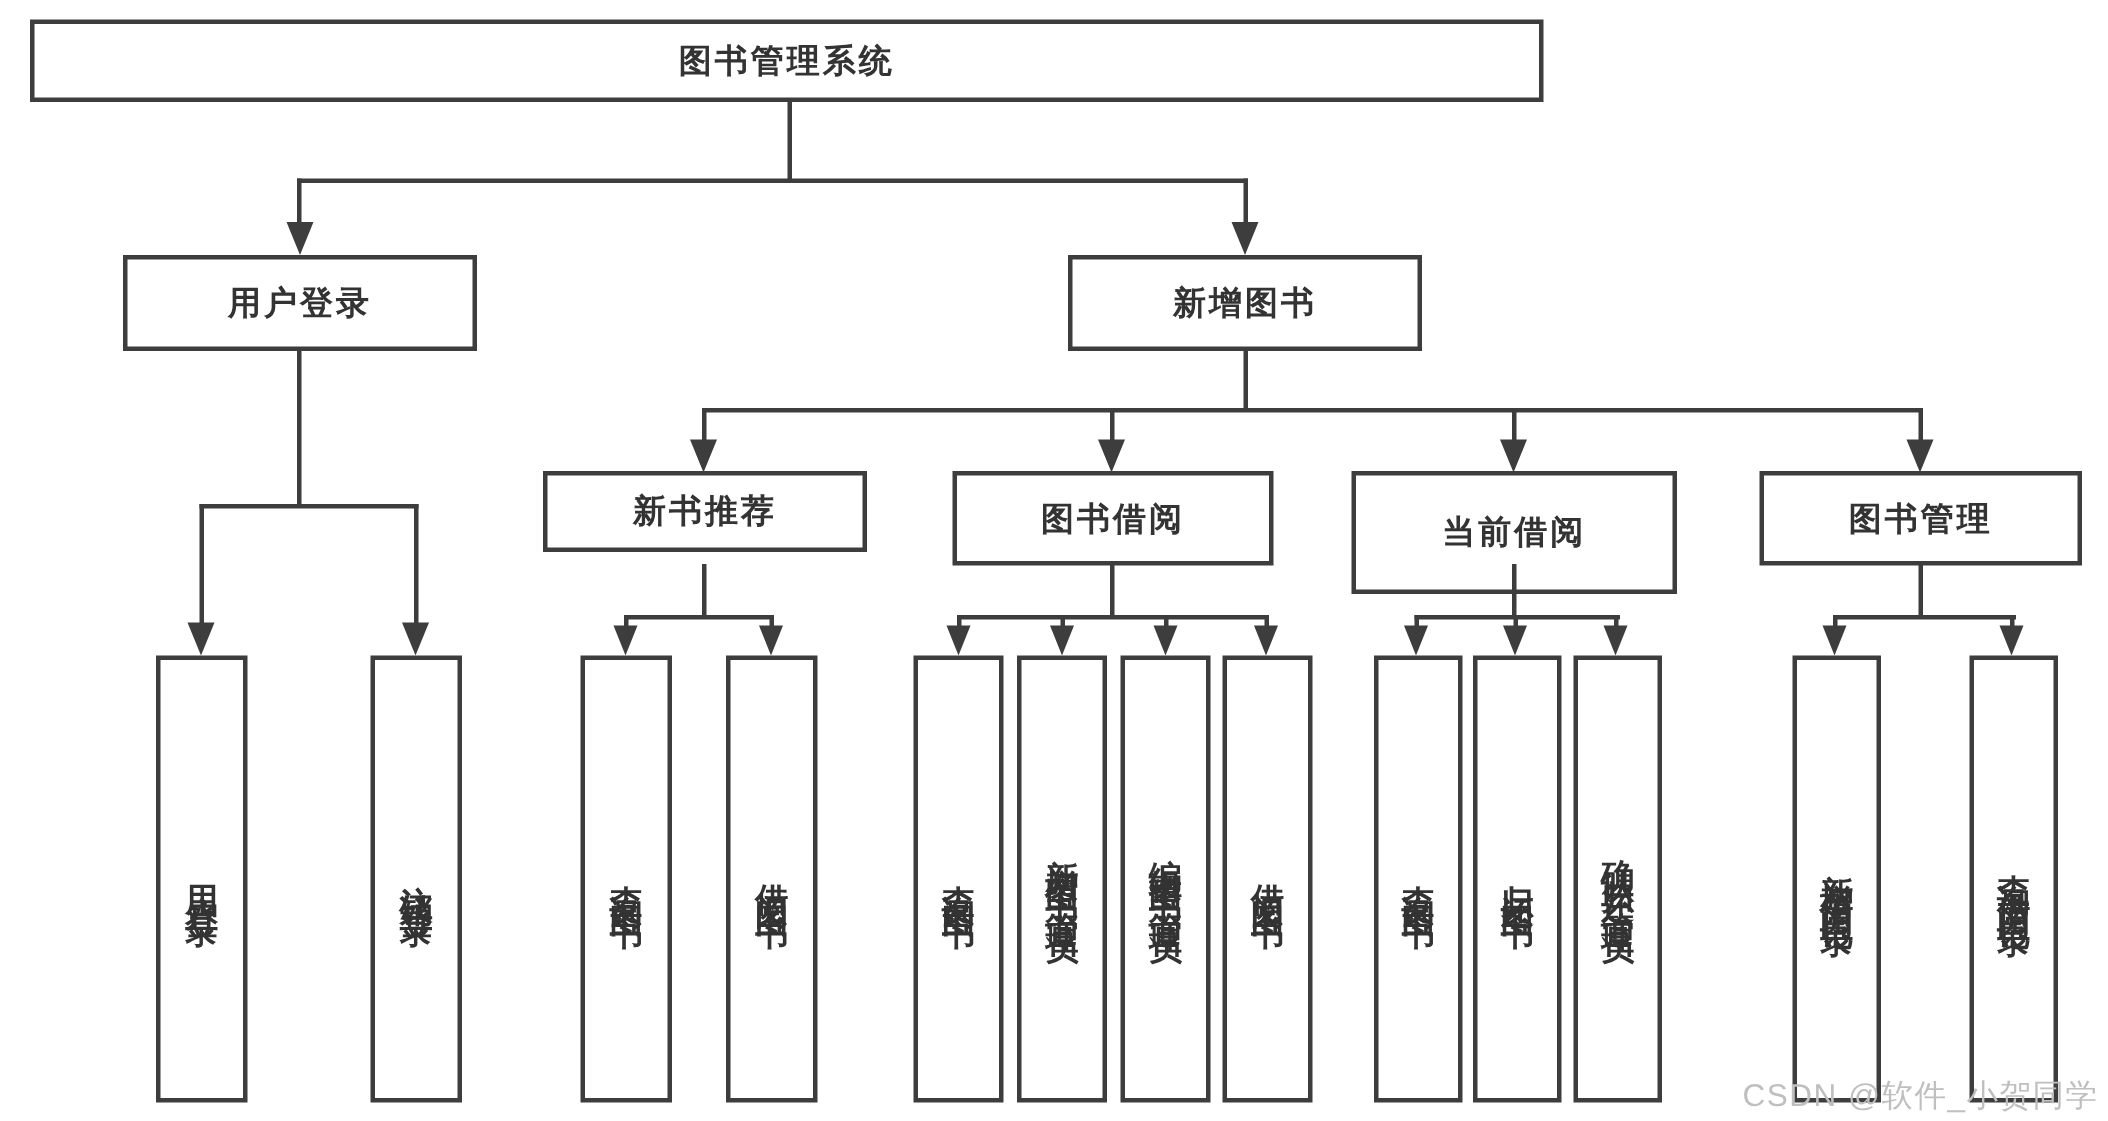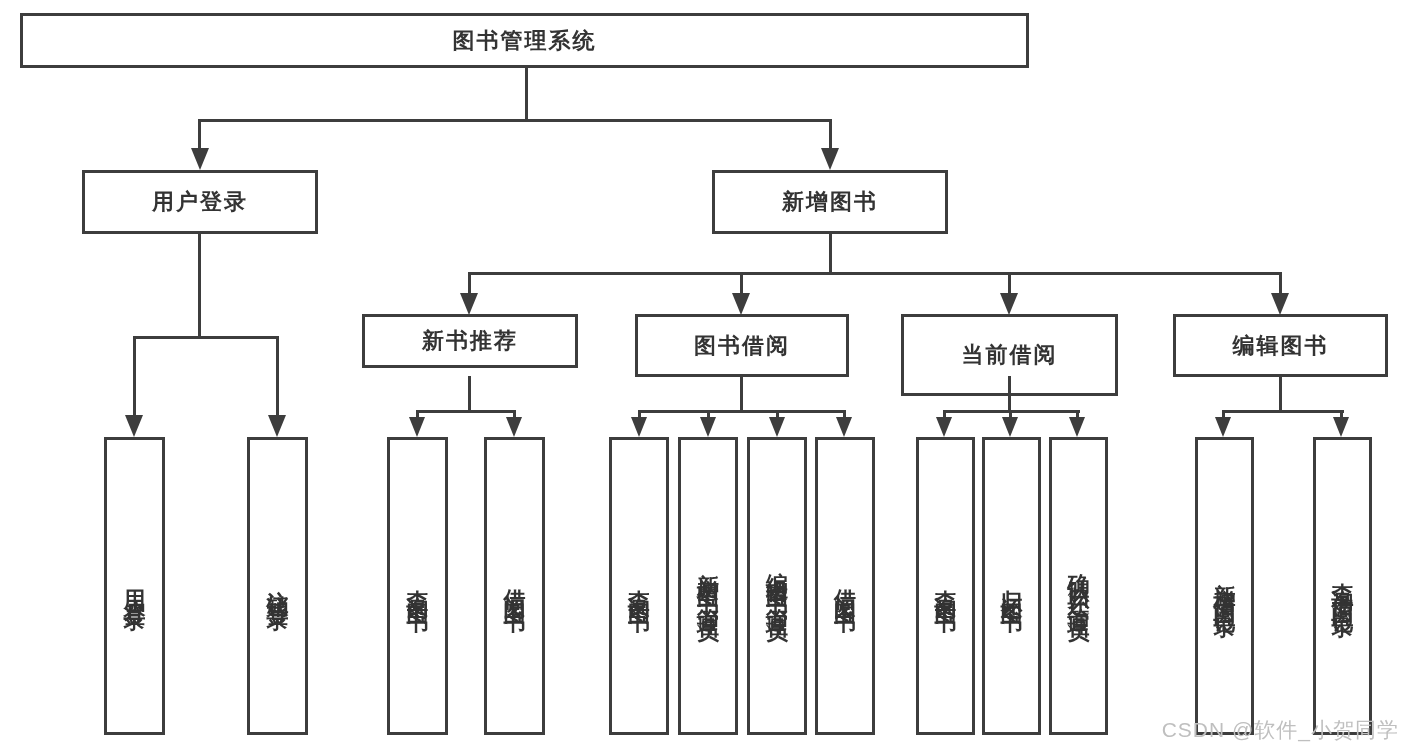--- a/index.html
+++ b/index.html
@@ -80,21 +80,21 @@
 <div class="canvas">
 
   <div class="box" style="left:20px;top:13px;width:1009px;height:55px">图书管理系统</div>
 
   <div class="box" style="left:82px;top:170px;width:236px;height:64px">用户登录</div>
   <div class="box" style="left:712px;top:170px;width:236px;height:64px">新增图书</div>
 
   <div class="box" style="left:362px;top:314px;width:216px;height:54px">新书推荐</div>
   <div class="box" style="left:635px;top:314px;width:214px;height:63px">图书借阅</div>
   <div class="box" style="left:901px;top:314px;width:217px;height:82px">当前借阅</div>
-  <div class="box" style="left:1173px;top:314px;width:215px;height:63px">编辑图书</div>
+  <div class="box" style="left:1173px;top:314px;width:215px;height:63px">图书管理</div>
 
   <div class="box leaf" style="left:104px;width:61px">
     <span class="vtext">用户登录</span>
   </div>
   <div class="box leaf" style="left:247px;width:61px">
     <span class="vtext">注销登录</span>
   </div>
 
   <div class="box leaf" style="left:387px;width:61px">
     <span class="vtext">查询图书</span>

